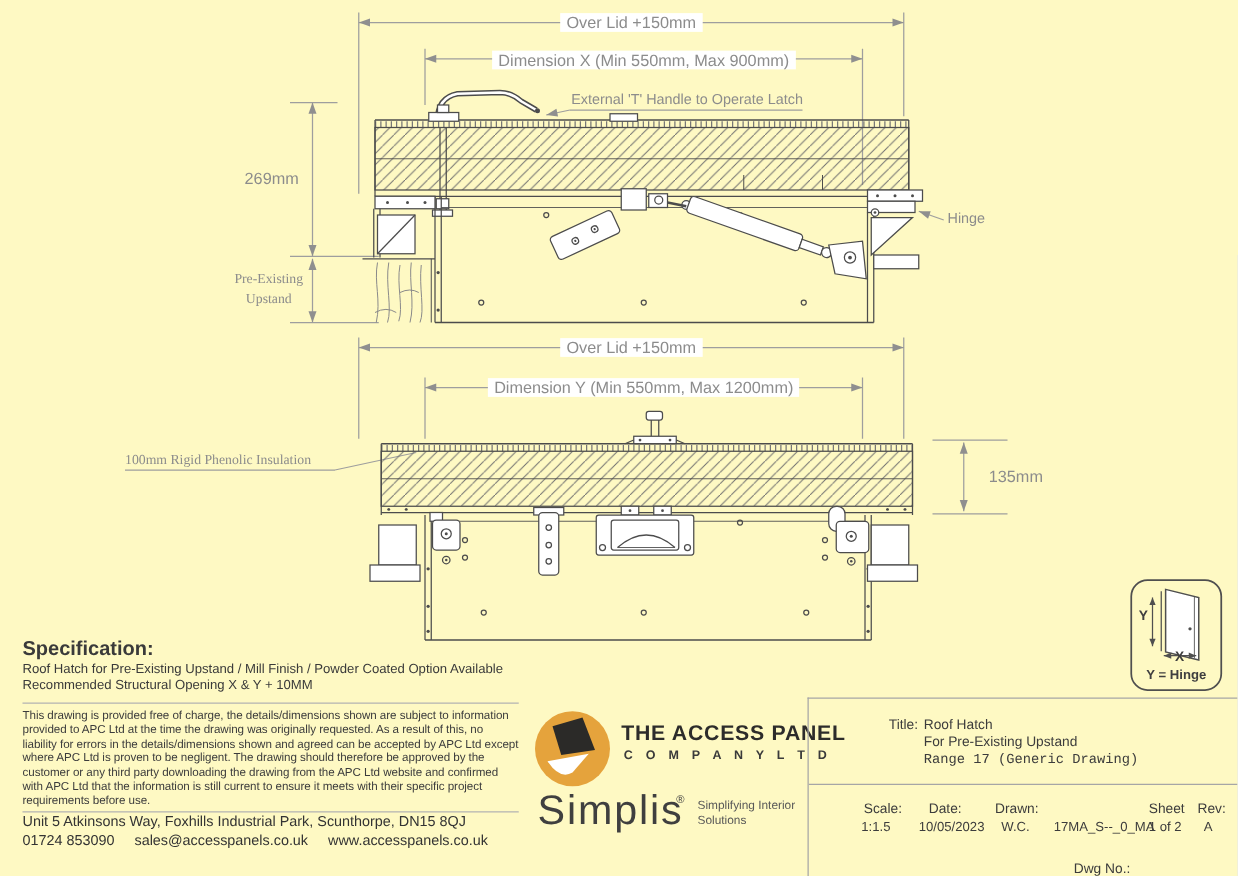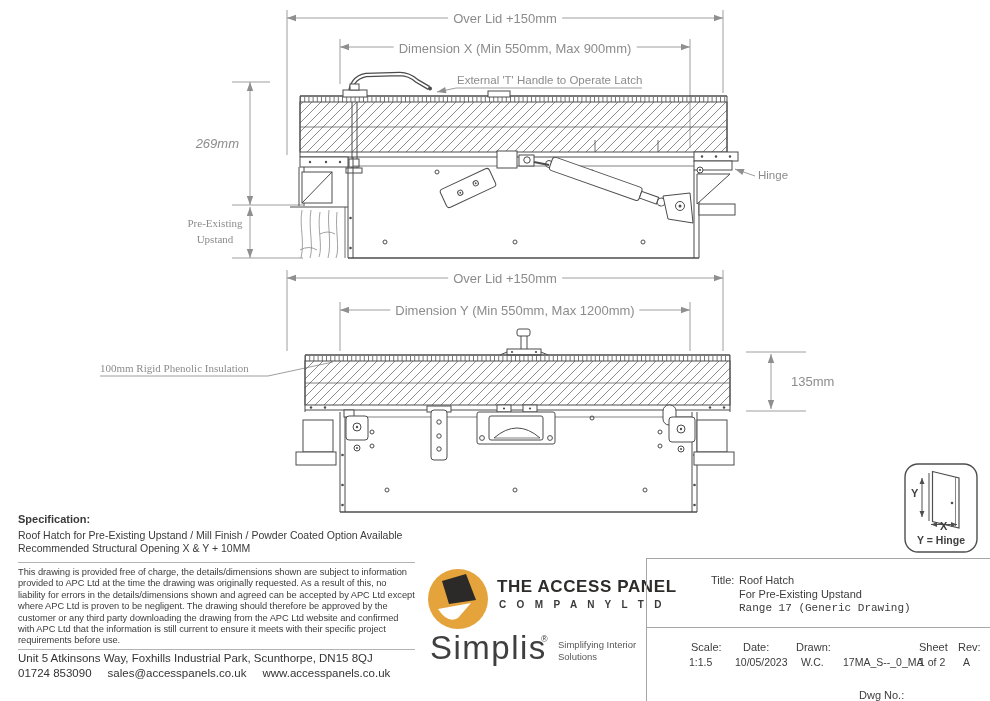--- a/index.html
+++ b/index.html
@@ -1,27 +1,27 @@
 <!DOCTYPE html>
 <html><head>
 <meta charset="utf-8">
 <style>
   html,body{margin:0;padding:0;background:#e8e8e8;}
-  .page{position:relative;width:990px;height:701px;background:#ffffff;overflow:hidden;
+  .page{position:relative;width:990px;height:701px;background:#fef9c3;overflow:hidden;
         font-family:"Liberation Sans",sans-serif;color:#3c3c3c;}
   .page svg{position:absolute;left:0;top:0;}
   .abs{position:absolute;white-space:nowrap;}
   .dim{font-size:13px;color:#8c8c8c;background:#fff;padding:0 5px;transform:translate(-50%,-50%);}
   .ann{font-size:11.5px;color:#8c8c8c;}
   .ann-sm{font-size:11px;color:#8c8c8c;font-family:Liberation Serif, serif;}
-  .center-v{transform:translate(-100%,-50%);font-style:italic;}
+  .center-v{transform:translate(-100%,-50%);}
   .center-both{transform:translate(-50%,-50%);text-align:center;white-space:pre-line;line-height:16px;}
   .keytxt{font-size:11px;font-weight:700;color:#3f3f3f;}
   .spec{left:18px;top:513px;font-size:10.5px;line-height:13.6px;color:#3a3a3a;}
-  .spec .h{font-weight:700;font-size:11px;margin-bottom:2px;}
+  .spec .h{font-weight:700;font-size:16px;margin-bottom:2px;}
   .disclaimer{position:absolute;left:18px;top:562px;width:397px;border-top:1px solid #b3b3b3;
       border-bottom:1px solid #b3b3b3;padding:4px 0 2px 0;font-size:9.3px;line-height:11.4px;
       color:#3c3c3c;letter-spacing:-0.05px;}
   .contact{left:18px;top:651px;font-size:11.5px;line-height:14.5px;color:#333;}
   .contact span{margin-right:16px;}
   .brand-co1{left:497px;top:577px;font-size:17px;font-weight:700;color:#2d2c2b;letter-spacing:0.6px;}
   .brand-co2{left:499px;top:599px;font-size:10px;font-weight:600;color:#3a3a3a;letter-spacing:3.8px;}
   .brand-simplis{left:430px;top:629px;font-size:33px;color:#3f3f3f;letter-spacing:1.5px;}
   .brand-tm{left:541px;top:634px;font-size:9px;color:#3f3f3f;}
   .brand-tag{left:558px;top:639px;font-size:9.5px;line-height:12px;color:#585858;white-space:pre-line;}

